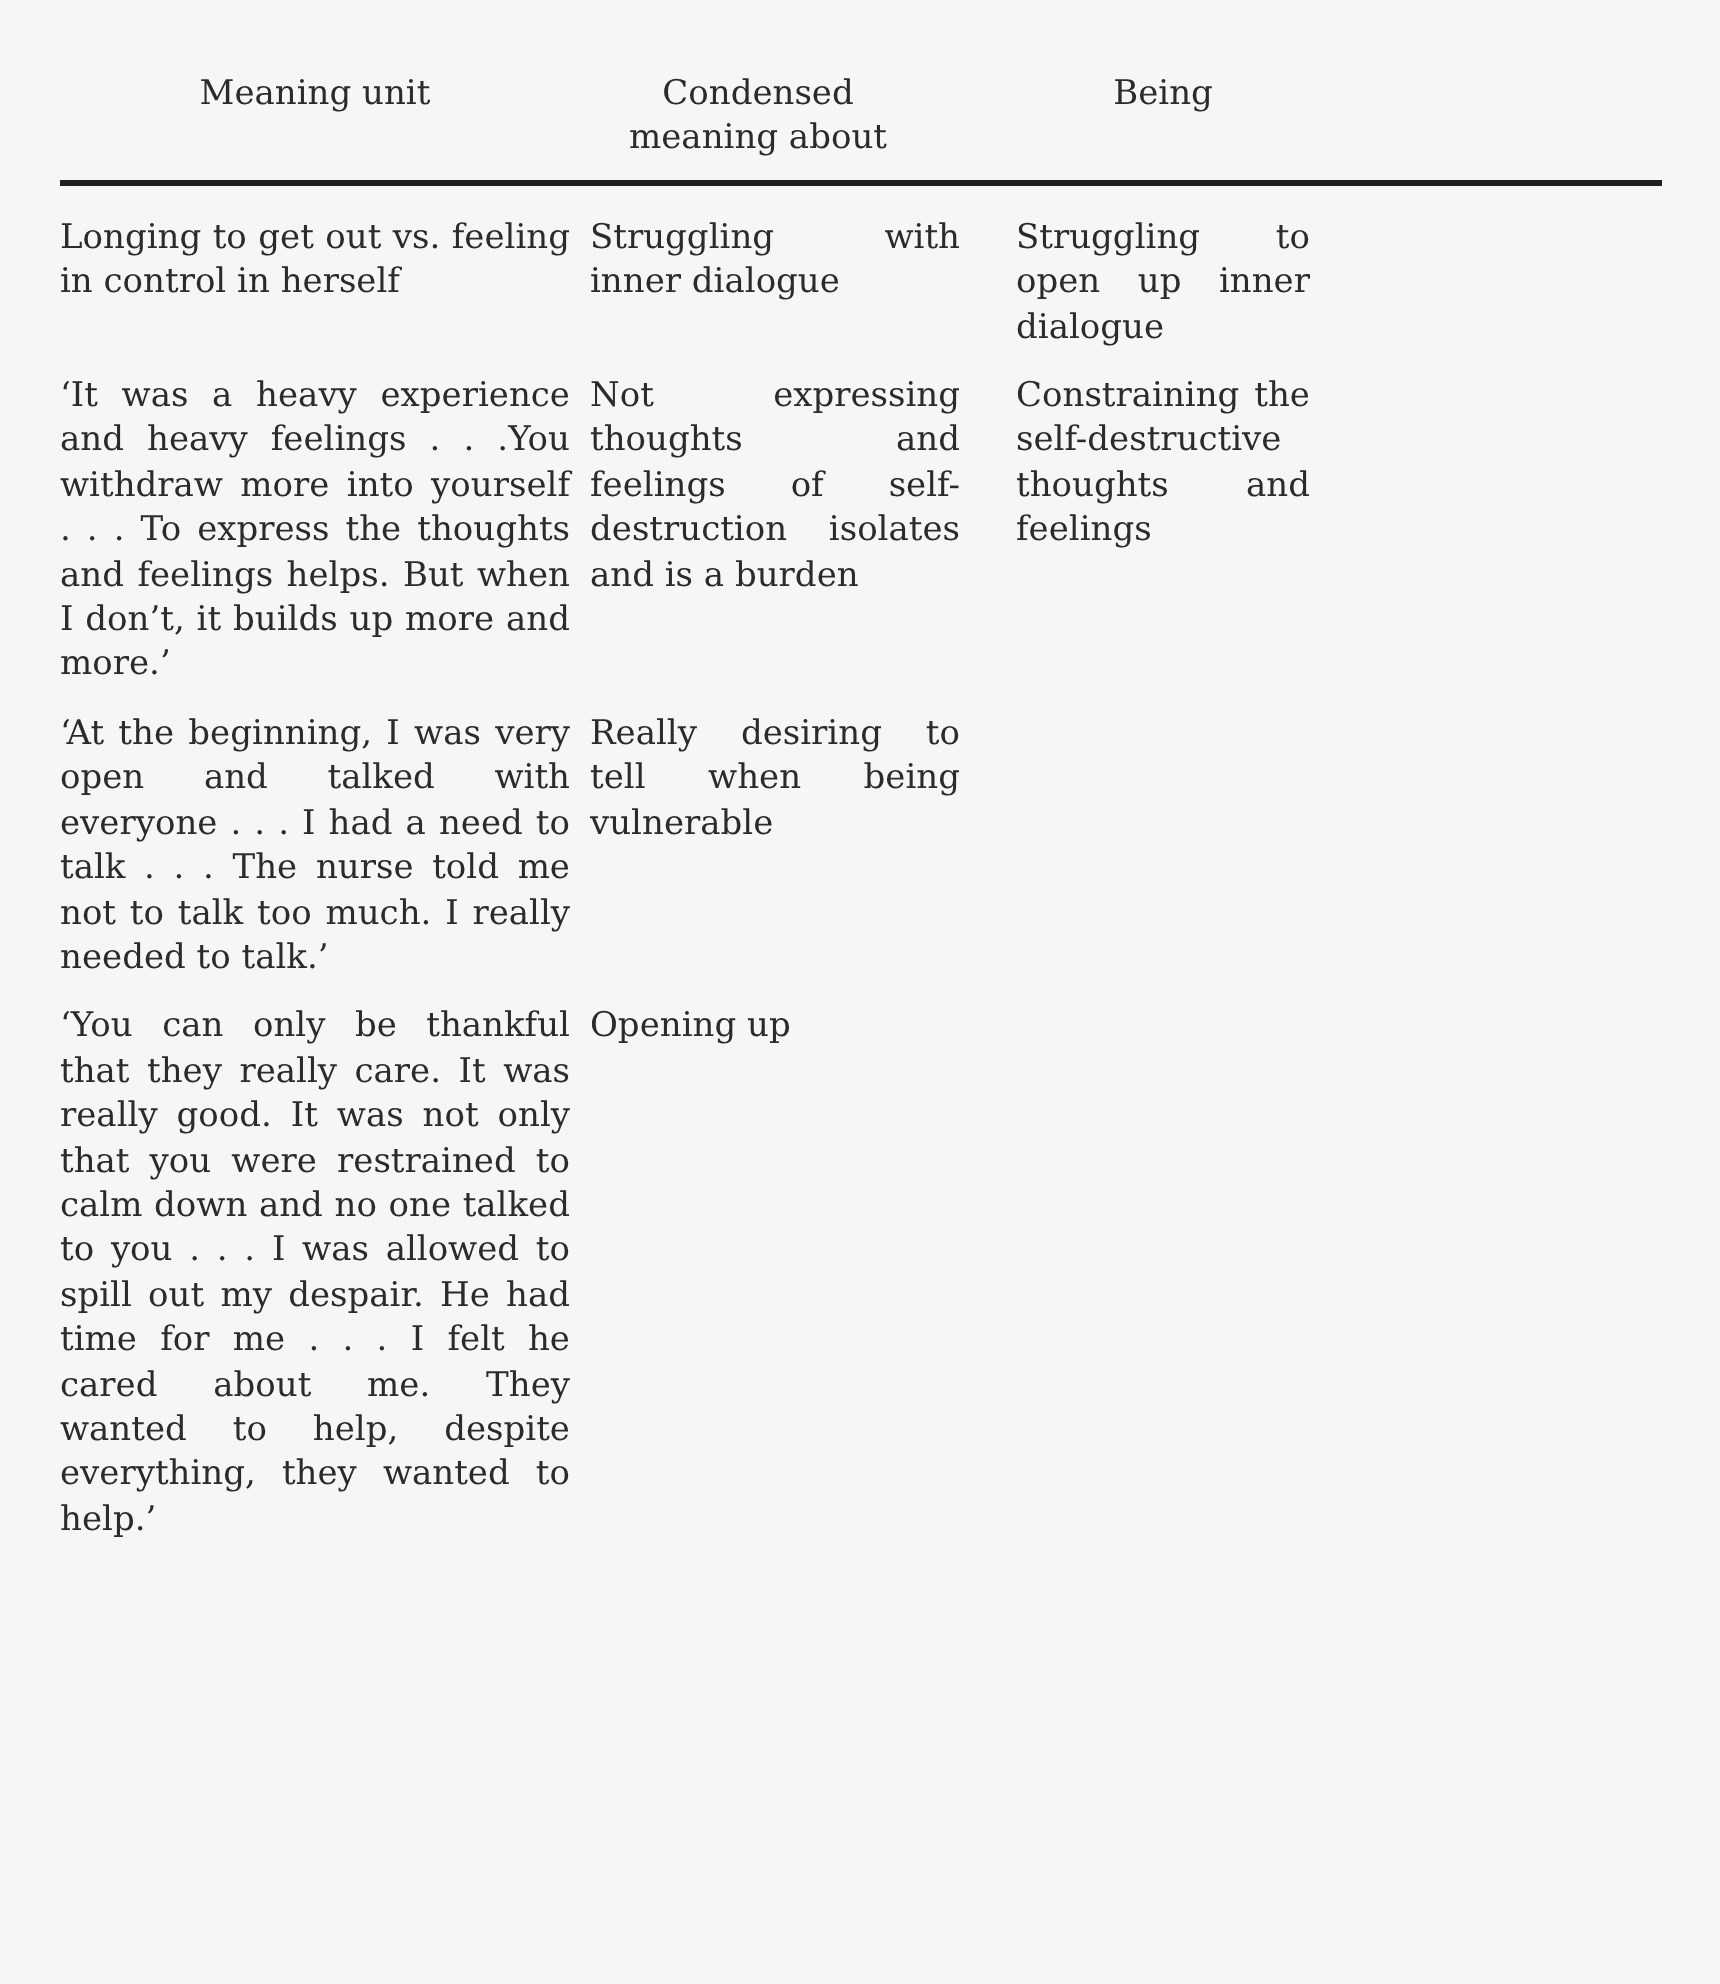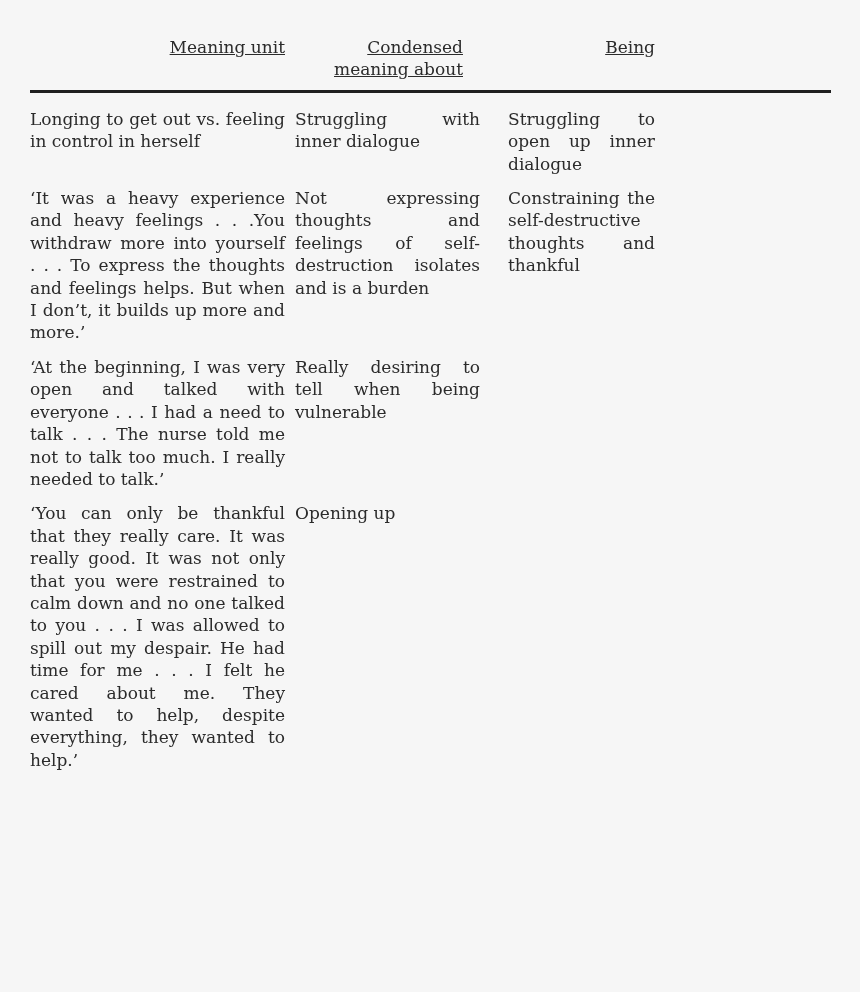--- a/index.html
+++ b/index.html
@@ -27,22 +27,21 @@
     grid-template-columns: 265px 213px 159px 1fr;
   }
   .cell {
     text-align: justify;
   }
   .row > .cell:nth-child(1) { padding-right: 10px; }
   .row > .cell:nth-child(2) { padding-right: 28px; }
   .row > .cell:nth-child(3) { padding-right: 12px; }
   .row > .cell:nth-child(4) { padding-right: 0; }
   .thead .cell {
-    text-align: right;
-    text-decoration: underline;
+    text-align: center;
   }
   .thead > .cell:nth-child(2) { padding-right: 45px; }
   .rule {
     height: 3px;
     background: #1f1f1f;
     margin-top: 9px;
     margin-bottom: 15px;
   }
   .body-row {
     margin-bottom: 12px;
@@ -63,21 +62,21 @@
 
   <div class="row body-row">
     <div class="cell">Longing to get out vs. feeling in control in herself</div>
     <div class="cell">Struggling with inner dialogue</div>
     <div class="cell">Struggling to open up inner dialogue</div>
   </div>
 
   <div class="row body-row">
     <div class="cell">‘It was a heavy experience and heavy feelings . . .You withdraw more into yourself . . . To express the thoughts and feelings helps. But when I don’t, it builds up more and more.’</div>
     <div class="cell">Not expressing thoughts and feelings of self-destruction isolates and is a burden</div>
-    <div class="cell">Constraining the self-destructive thoughts and thankful</div>
+    <div class="cell">Constraining the self-destructive thoughts and feelings</div>
     <div class="cell"></div>
   </div>
 
   <div class="row body-row">
     <div class="cell">‘At the beginning, I was very open and talked with everyone . . . I had a need to talk . . . The nurse told me not to talk too much. I really needed to talk.’</div>
     <div class="cell">Really desiring to tell when being vulnerable</div>
     <div class="cell"></div>
   </div>
 
   <div class="row body-row">

